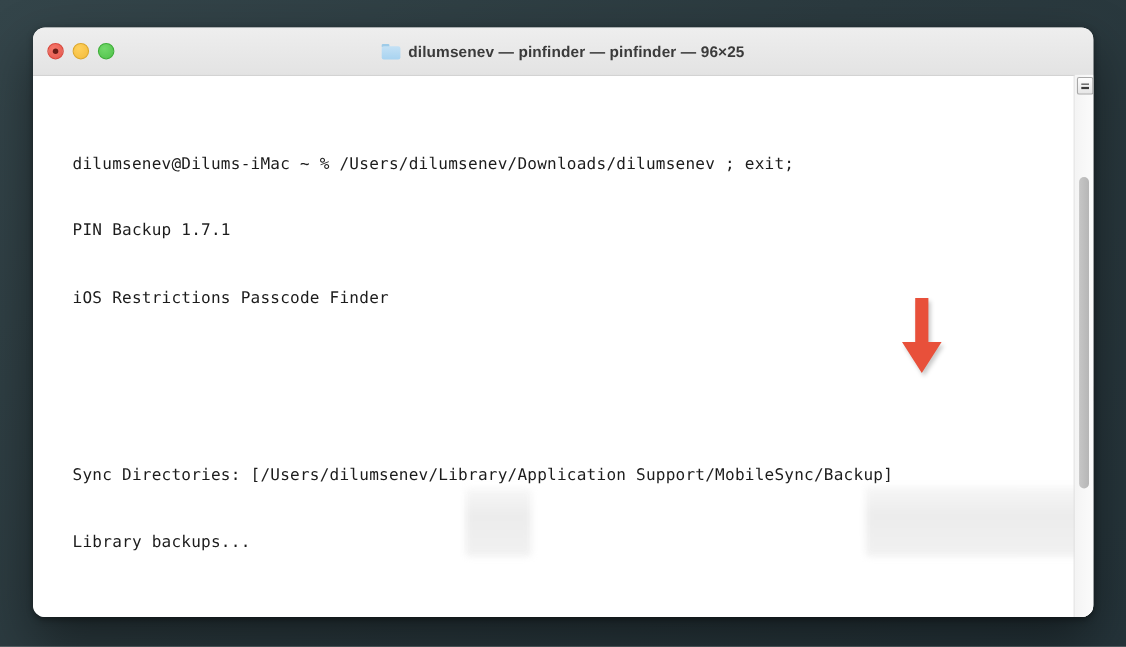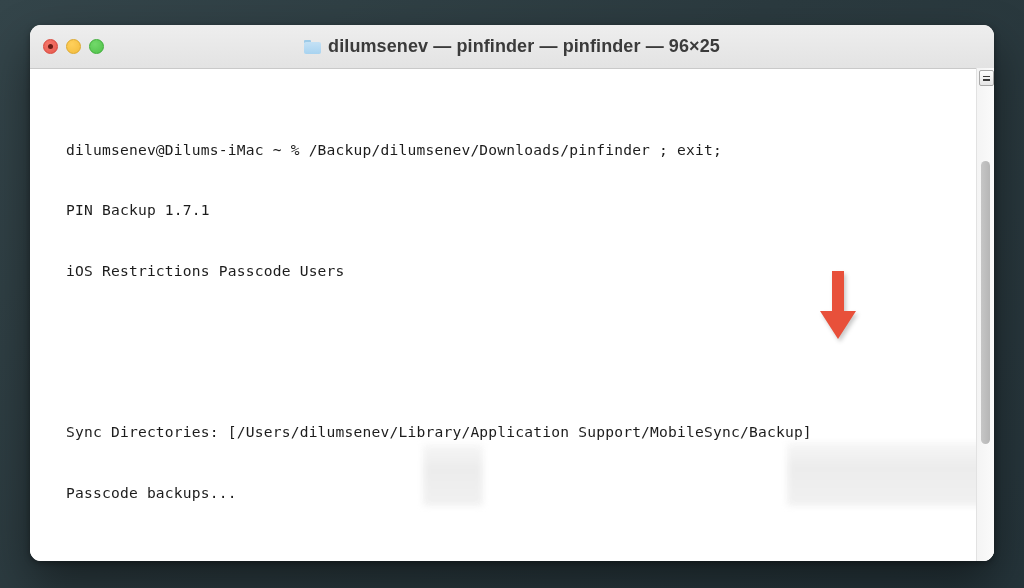--- a/index.html
+++ b/index.html
@@ -91,21 +91,21 @@
   }
   #folder-icon .body {
     position: absolute;
     left: 0; top: 2px;
     width: 17px; height: 12px;
     background: linear-gradient(to bottom, #c4e1f5, #a8d3f0);
     border-radius: 2px;
   }
   #window-title {
     font-family: "Liberation Sans", sans-serif;
-    font-size: 18px;
+    font-size: 14px;
     font-weight: bold;
     color: #3b3b3b;
     letter-spacing: 0.1px;
     white-space: nowrap;
   }
 
   
   #terminal-body {
     position: relative;
     height: 493px;
@@ -229,28 +229,28 @@
           <span class="body"></span>
         </span>
         <span id="window-title">dilumsenev — pinfinder — pinfinder — 96×25</span>
       </div>
     </div>
 
     <div id="terminal-body">
 
       <div id="term-text">
 
-        <div>dilumsenev@Dilums-iMac ~ % /Backup/dilumsenev/Downloads/pinfinder ; exit;</div>
+        <div>dilumsenev@Dilums-iMac ~ % /Users/dilumsenev/Downloads/dilumsenev ; exit;</div>
         <div>PIN Backup 1.7.1</div>
-        <div>iOS Restrictions Passcode Users</div>
+        <div>iOS Restrictions Passcode Finder</div>
 
         <div class="blank-line"></div>
 
         <div>Sync Directories: [/Users/dilumsenev/Library/Application Support/MobileSync/Backup]</div>
-        <div>Passcode backups...</div>
+        <div>Library backups...</div>
 
         
 
         
         
 
         
 
         
 

